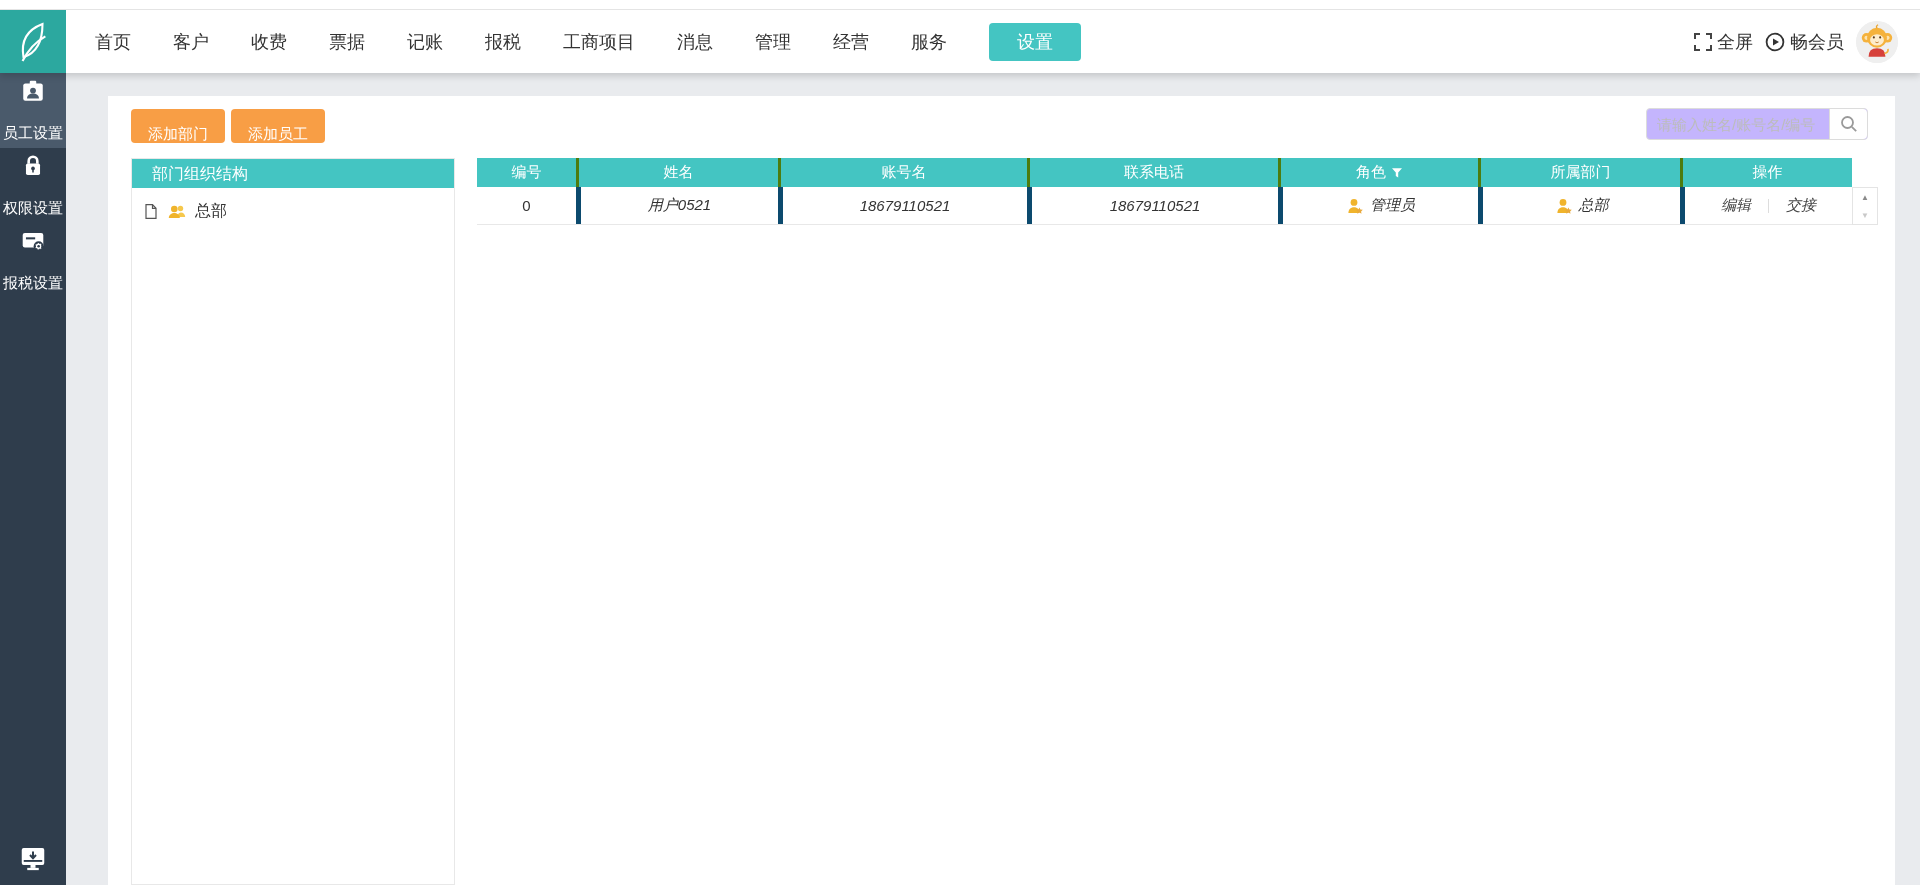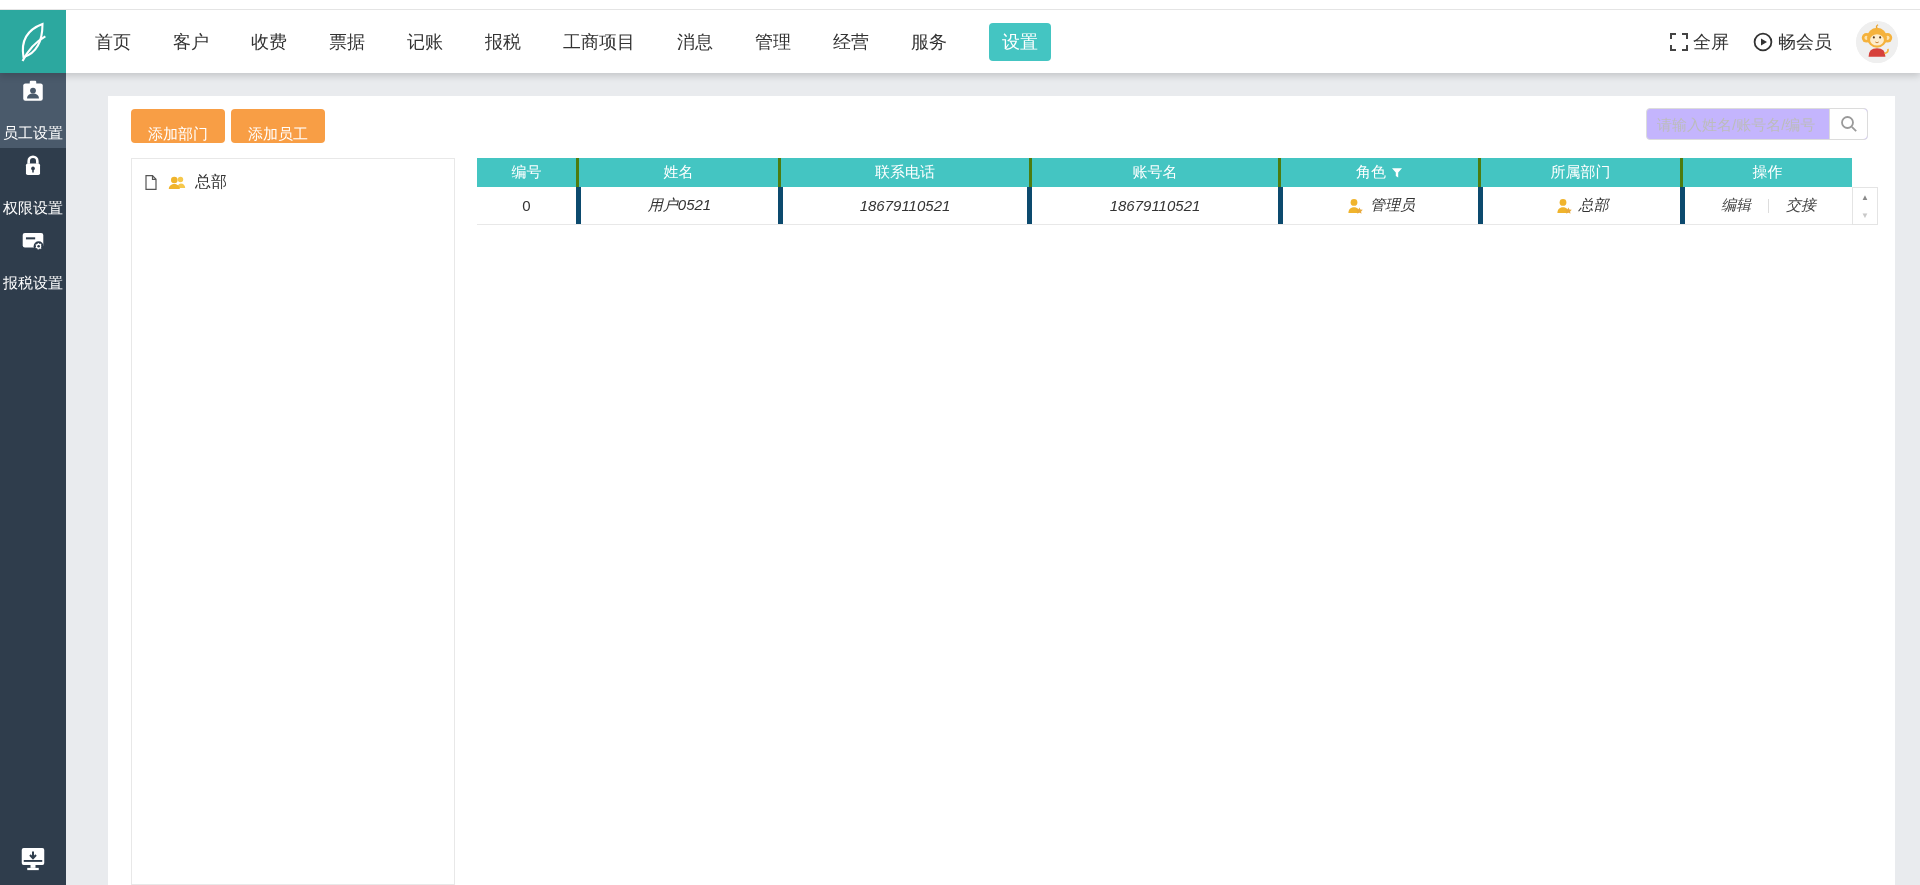--- a/index.html
+++ b/index.html
@@ -26,25 +26,25 @@
     position:absolute; left:0; top:10px; width:66px; height:63px;
     background:#2ca89f; display:flex; align-items:center; justify-content:center;
   }
   .nav {
     position:absolute; left:95px; top:10px; height:63px;
     display:flex; align-items:center; gap:42px;
     font-size:18px; color:#333; white-space:nowrap;
   }
   .nav-item { cursor:pointer; }
   .nav-item.active {
-    background:#44c5c2; color:#fff; padding:7px 13px; border-radius:4px;
+    background:#44c5c2; color:#fff; padding:7px 28px; border-radius:4px;
   }
   .topbar-right {
     position:absolute; right:22px; top:10px; height:63px;
-    display:flex; align-items:center; gap:24px; font-size:18px; color:#333;
+    display:flex; align-items:center; gap:12px; font-size:18px; color:#333;
   }
   .top-tool { display:flex; align-items:center; gap:5px; cursor:pointer; }
   .avatar {
     width:42px; height:42px; border-radius:50%; overflow:hidden;
     background:#efefef; cursor:pointer; flex:0 0 auto;
   }
 
   
   .sidebar {
     position:absolute; left:0; top:73px; width:66px; height:812px;
@@ -266,20 +266,21 @@
     <input type="text" value="" placeholder="请输入姓名/账号名/编号" style="">
     <span class="search-btn">
       <svg width="20" height="20" viewBox="0 0 20 20" fill="none" stroke="#9a9a9a" stroke-width="1.8">
         <circle cx="8.5" cy="8.5" r="5.5"></circle>
           <path d="M12.8 12.8 L17.2 17.2"></path>
       </svg>
     </span>
   </div>
 
   <div class="tree-panel">
+    <div class="tree-header">部门组织结构</div>
     <div class="tree-item">
       <span>
         <svg width="16" height="17" viewBox="0 0 16 16">
           <path d="M3 1.2 H9.5 L13 4.8 V14.8 H3 Z" fill="#fff" stroke="#555" stroke-width="1.2"></path>
           <path d="M9.5 1.2 V4.8 H13" fill="none" stroke="#555" stroke-width="1.2"></path>
         </svg>
       </span>
       <span>
         <svg width="20" height="20" viewBox="0 0 20 20">
           <circle cx="13.5" cy="6.5" r="2.7" fill="#f6c84c"></circle>
@@ -293,25 +294,25 @@
   </div>
 
   <div class="table">
     <div class="t-head">
       <div class="th c0">
           <span>编号</span>
         </div>
       <div class="th c1">
           <span>姓名</span>
         </div>
+      <div class="th c2">
+          <span>账号名</span>
+        </div>
       <div class="th c3">
           <span>联系电话</span>
-        </div>
-      <div class="th c2">
-          <span>账号名</span>
         </div>
       <div class="th c4">
         <span>角色</span>
         <span>
           <svg width="12" height="12" viewBox="0 0 12 12">
               <path d="M1 1.2 H11 L7.2 5.6 V10.6 L4.8 9 V5.6 Z" fill="#fff"></path>
             </svg>
         </span>
       </div>
       <div class="th c5">

